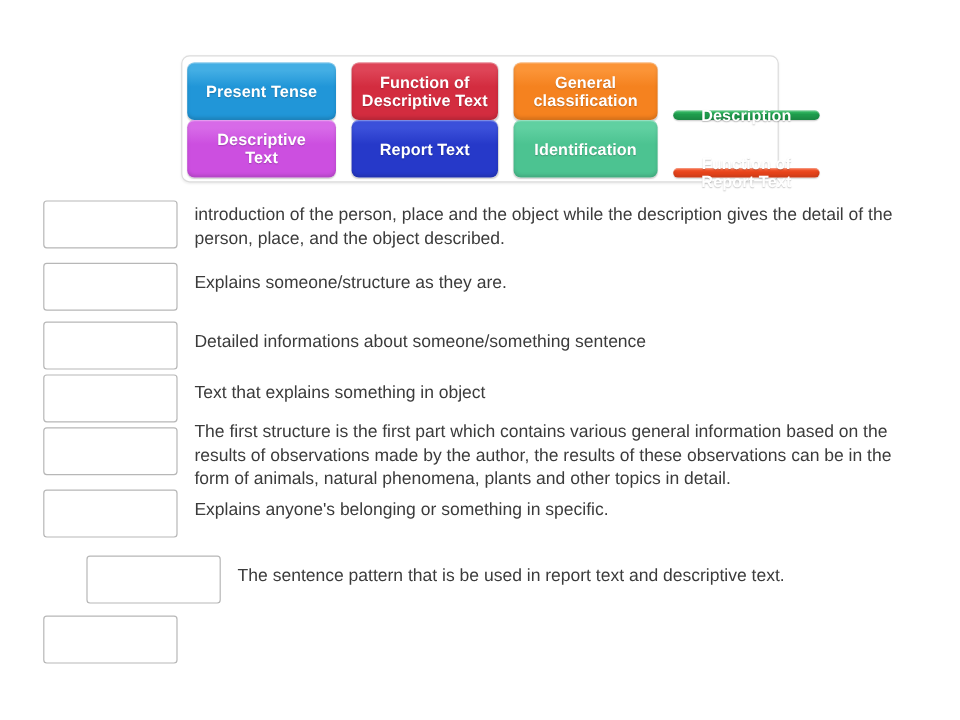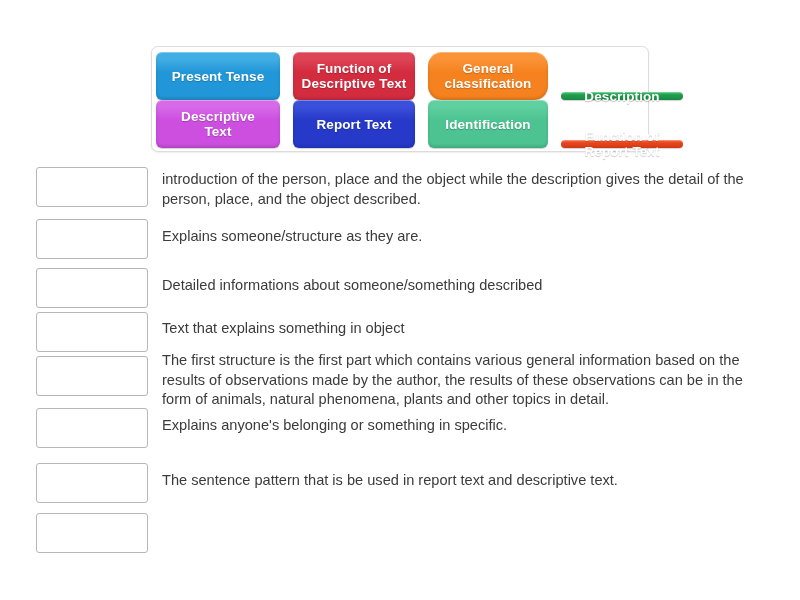--- a/index.html
+++ b/index.html
@@ -99,21 +99,21 @@
     font-family: "Liberation Sans", sans-serif;
   }
 
   
   .answer-row.h1 { height: 48px; }
   .answer-row.h2 { height: 48px; }
   .answer-row.h3 { height: 48px; }
   .answer-row.h4 { height: 43px; }
   .answer-row.h5 { height: 58px; }
   .answer-row.h6 { height: 48px; }
-  .answer-row.h7 { height: 48px; }
+  .answer-row.h7 { height: 48px; margin-left: 36px; }
   .answer-row.h8 { height: 48px; }
 
   .answer-row.h1 .answer-text { padding-top: 10px; }
   .answer-row.h2 .answer-text { padding-top: 19px; }
   .answer-row.h3 .answer-text { padding-top: 20px; }
   .answer-row.h4 .answer-text { padding-top: 15px; }
   .answer-row.h5 .answer-text { padding-top: 4px; }
   .answer-row.h6 .answer-text { padding-top: 11px; }
   .answer-row.h7 .answer-text { padding-top: 18px; }
   .answer-row.h8 .answer-text { padding-top: 20px; }
@@ -131,21 +131,21 @@
 <body>
 
 <div id="tile-tray">
   <div class="tile-row">
     <div class="tile tile-w1" style="background: linear-gradient(rgb(67, 174, 228) 0%, rgb(67, 174, 228) 14%, rgb(33, 150, 216) 42%, rgb(33, 150, 216) 100%);">
       <span>Present Tense</span>
     </div>
     <div class="tile tile-w2" style="background: linear-gradient(rgb(222, 68, 87) 0%, rgb(222, 68, 87) 14%, rgb(211, 44, 63) 42%, rgb(211, 44, 63) 100%);">
       <span>Function of<br>Descriptive Text</span>
     </div>
-    <div class="tile tile-w3" style="background: linear-gradient(rgb(251, 148, 55) 0%, rgb(251, 148, 55) 14%, rgb(245, 130, 31) 42%, rgb(245, 130, 31) 100%); border-radius: 14px;">
+    <div class="tile tile-w3" style="background: linear-gradient(rgb(251, 148, 55) 0%, rgb(251, 148, 55) 14%, rgb(245, 130, 31) 42%, rgb(245, 130, 31) 100%);">
       <span>General<br>classification</span>
     </div>
     <div class="tile tile-w4" style="background: linear-gradient(rgb(50, 183, 97) 0%, rgb(50, 183, 97) 14%, rgb(31, 157, 77) 42%, rgb(31, 157, 77) 100%);">
       <span>Description</span>
     </div>
   </div>
   <div class="tile-row second">
     <div class="tile tile-w1" style="background: linear-gradient(rgb(215, 106, 232) 0%, rgb(215, 106, 232) 14%, rgb(204, 79, 224) 42%, rgb(204, 79, 224) 100%); text-align: center;">
       <span>Descriptive<br>Text</span>
     </div>
@@ -168,21 +168,21 @@
     <div class="answer-text">introduction of the person, place and the object while the description gives the detail of the person, place, and the object described.</div>
   </div>
 
   <div class="answer-row h2">
     <div class="dropzone"></div>
     <div class="answer-text">Explains someone/structure as they are.</div>
   </div>
 
   <div class="answer-row h3">
     <div class="dropzone"></div>
-    <div class="answer-text">Detailed informations about someone/something described</div>
+    <div class="answer-text">Detailed informations about someone/something sentence</div>
   </div>
 
   <div class="answer-row h4">
     <div class="dropzone"></div>
     <div class="answer-text">Text that explains something in object</div>
   </div>
 
   <div class="answer-row h5">
     <div class="dropzone"></div>
     <div class="answer-text">The first structure is the first part which contains various general information based on the results of observations made by the author, the results of these observations can be in the form of animals, natural phenomena, plants and other topics in detail.</div>

